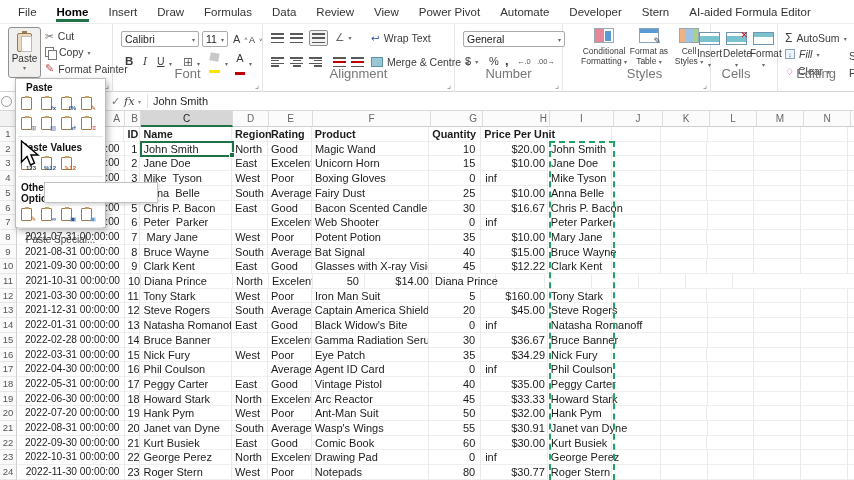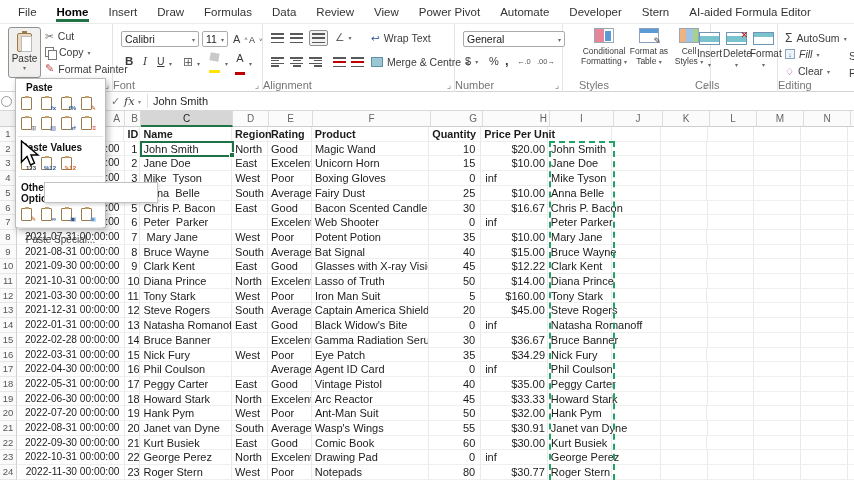--- a/index.html
+++ b/index.html
@@ -11,21 +11,21 @@
   .tabbar { position:absolute; top:0; left:0; right:0; height:24px; background:#fff;
             display:flex; align-items:stretch; padding-left:8px; border-bottom:1px solid #ececec; }
   .tab { padding:0 10px; font-size:11.5px; color:#333; line-height:24px; position:relative; white-space:nowrap; cursor:default; }
   .tab.active { font-weight:bold; color:#000; }
   .tab.active::after { content:""; position:absolute; left:9px; right:9px; bottom:1px; height:3px; background:#217346; }
 
   
   .ribbon { position:absolute; top:24px; left:0; right:0; height:68px; background:#fff;
             border-bottom:1px solid #d4d4d4; }
   .rgroup { position:absolute; top:0; height:68px; border-right:1px solid #e4e4e4; }
-  .glabel { position:absolute; bottom:1px; left:0; right:0; font-size:11px; color:#767676; }
+  .glabel { position:absolute; bottom:11px; left:0; right:0; text-align:center; font-size:13px; color:#767676; }
   .dlaunch { position:absolute; bottom:3px; right:3px; font-size:9px; color:#8a8a8a; line-height:8px; }
   .rit { position:absolute; font-size:10.5px; color:#3b3b3b; white-space:nowrap; display:flex; align-items:center; gap:4px; }
   .chev { font-size:6px; color:#6a6a6a; }
   .combo { position:absolute; border:1px solid #ababab; background:#fff; border-radius:2px;
            font-size:10.5px; color:#222; display:flex; align-items:center; padding:0 3px; justify-content:space-between; }
   .pastebtn { position:absolute; left:8px; top:3px; width:33px; height:51px; border:1px solid #919191;
               border-radius:3px; background:#f1f0ef; text-align:center; font-size:10px; color:#333; }
   .clipbig { display:block; margin:5px auto 1px; width:15px; height:19px; border:1.5px solid #9a7b4f;
              border-radius:2px; position:relative; background:#e8d9c0; }
   .clipbig::before { content:""; position:absolute; left:3.5px; top:-3px; width:5px; height:3px; background:#9a7b4f; }
@@ -572,21 +572,20 @@
           <div class="cell c-n"></div>
           <div class="cell c-o"></div>
         </div>
         <div class="row">
           <div class="rh">11</div>
           <div class="cell c-a">2021-10-31 00:00:00</div>
           <div class="cell c-b">10</div>
           <div class="cell c-c">Diana Prince</div>
           <div class="cell c-d">North</div>
           <div class="cell c-e">Excelent</div>
-          <div class="cell c-f">Lasso of Truth</div>
           <div class="cell c-g">50</div>
           <div class="cell c-h">$14.00</div>
           <div class="cell c-i">Diana Prince</div>
           <div class="cell c-j"></div>
           <div class="cell c-k"></div>
           <div class="cell c-l"></div>
           <div class="cell c-m"></div>
           <div class="cell c-n"></div>
           <div class="cell c-o"></div>
         </div>

